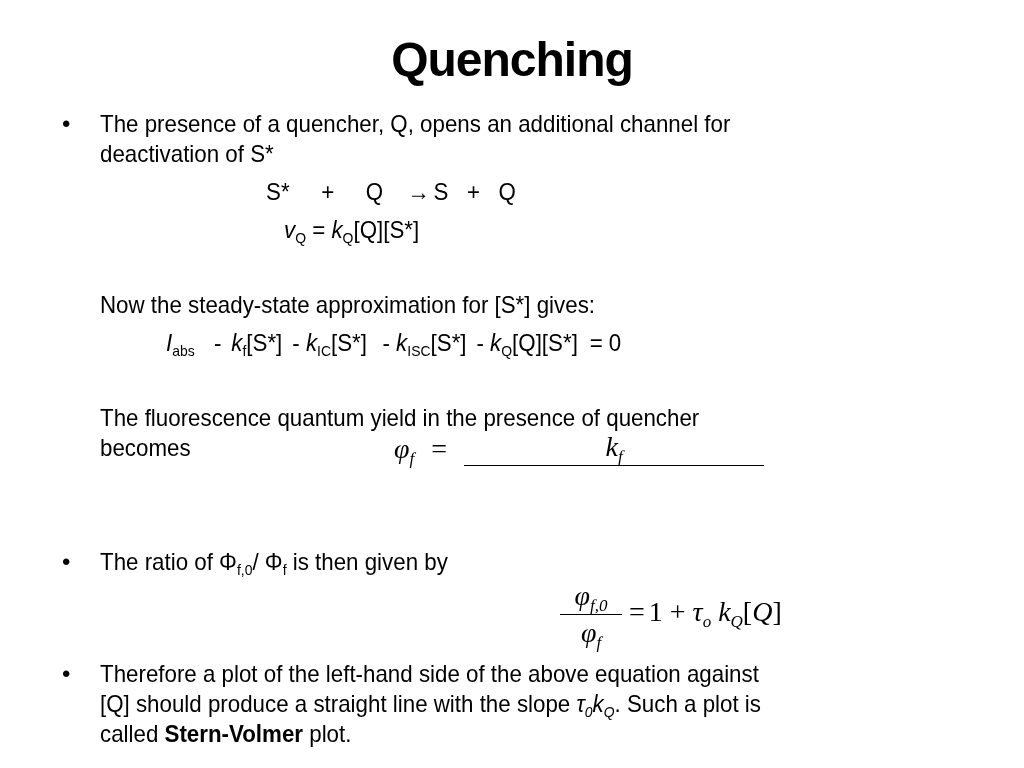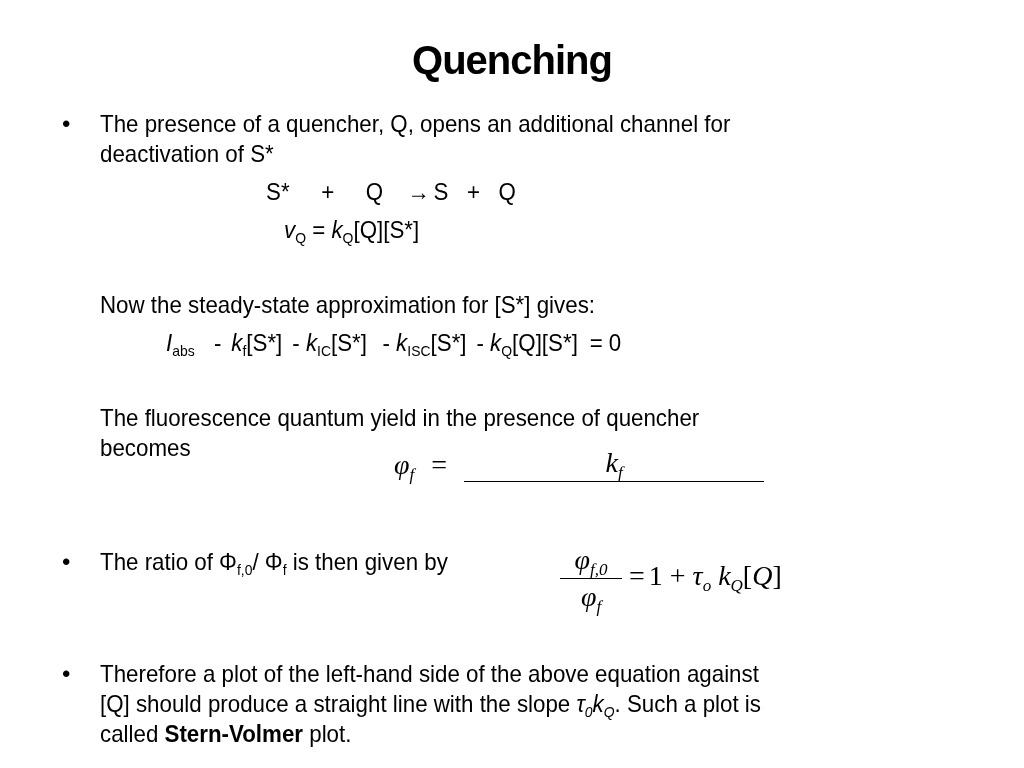--- a/index.html
+++ b/index.html
@@ -1,20 +1,20 @@
 <!DOCTYPE html>
 <html><head>
 <meta charset="utf-8">
 <style>
   html, body { margin:0; padding:0; background:#ffffff; }
   body { width:1024px; height:768px; position:relative; overflow:hidden;
          font-family:"Liberation Sans", sans-serif; color:#000; }
   .abs { position:absolute; white-space:nowrap; }
   .title { left:0; width:1024px; top:28px; text-align:center; font-weight:bold;
-           font-size:40px; line-height:64px; letter-spacing:-1px; }
+           font-size:48px; line-height:64px; letter-spacing:-1px; }
   .txt { font-size:24px; line-height:31px; transform:scaleX(0.93); transform-origin:left top; }
   .bullet { font-size:24px; line-height:31px; left:62px; }
   sub { font-size:15px; vertical-align:-5px; line-height:0; }
   .math { font-family:"Liberation Serif", serif; font-size:28px; font-style:italic; }
   .math .up { font-style:normal; }
   .frac { display:inline-flex; flex-direction:column; align-items:center; vertical-align:middle; }
   .frac .num { padding:0 4px 2px; }
   .frac .bar { align-self:stretch; border-top:1.5px solid #000; }
   .frac .den { padding:2px 4px 0; }
   .msub { font-size:17px; vertical-align:-6px; line-height:0; }
@@ -47,37 +47,37 @@
   <span style="display:inline-block;width:10px"></span><span>-</span>
   <i>k</i><sub>ISC</sub><span>[S*]</span>
   <span style="display:inline-block;width:4px"></span><span>-</span>
   <i>k</i><sub>Q</sub><span>[Q][S*]</span>
   <span style="display:inline-block;width:6px"></span><span>= 0</span>
 </div>
 
 <div class="abs txt" style="left:100px;top:402px;">The fluorescence quantum yield in the presence of quencher</div>
 <div class="abs txt" style="left:100px;top:432px;">becomes</div>
 
-<div class="abs math" style="left:394px;top:446px;">
+<div class="abs math" style="left:394px;top:430px;">
   <span style="display:inline-block;vertical-align:middle;">
     <span>φ</span><span class="msub">f</span>
     <span class="up" style="margin:0 10px;">=</span>
   </span>
   <span class="frac" style="width:300px;justify-content:flex-end;">
     <span class="num"><span>k</span><span class="msub">f</span></span>
     <span class="bar"></span>
   </span>
 </div>
 
 <div class="abs bullet" style="top:546px;">•</div>
 <div class="abs txt" style="left:100px;top:546px;">
   <span>The ratio of Φ</span><sub>f,0</sub><span>/ Φ</span><sub>f</sub><span> is then given by</span>
 </div>
 
-<div class="abs math" style="left:560px;top:544px;">
+<div class="abs math" style="left:560px;top:580px;">
   <span class="frac" style="width:62px;">
     <span class="num"><span>φ</span><span class="msub">f,0</span></span>
     <span class="bar"></span>
     <span class="den"><span>φ</span><span class="msub">f</span></span>
   </span>
   <span class="up">=</span><span class="up" style="margin-left:4px;">1</span>
   <span class="up">+</span>
   <span>τ</span><span class="msub">o</span>
   <span>k</span><span class="msub">Q</span><span class="up">[</span><span>Q</span><span class="up">]</span>
 </div>

